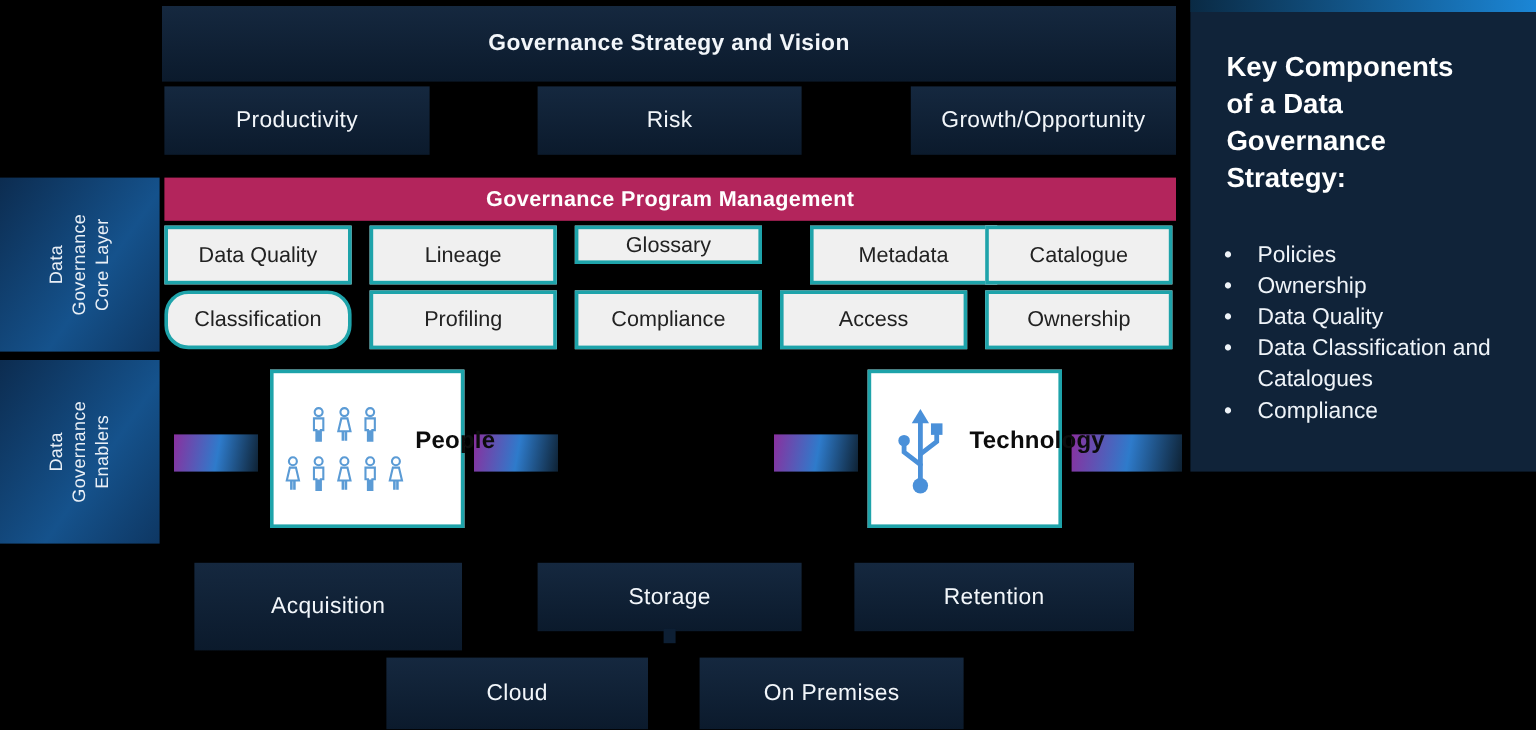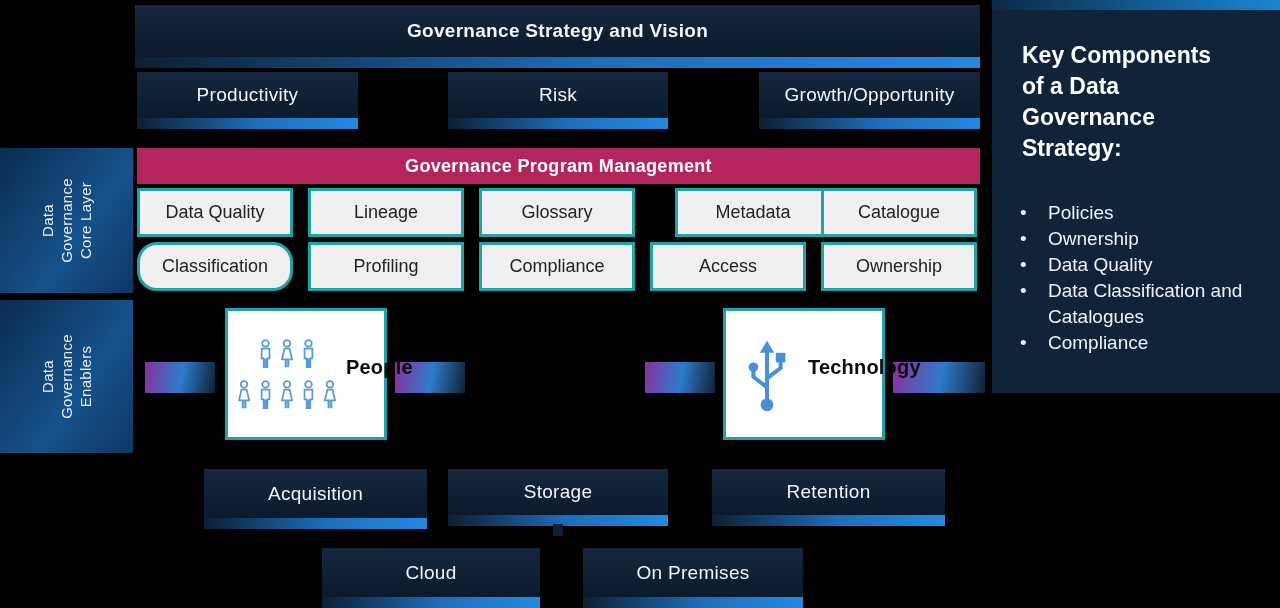--- a/index.html
+++ b/index.html
@@ -1,20 +1,20 @@
 <!DOCTYPE html>
 <html><head>
 <meta charset="utf-8">
 <style>
   html,body{margin:0;padding:0;background:#000;}
   .stage{position:relative;width:1280px;height:608px;background:#000;overflow:hidden;
          font-family:"Liberation Sans",sans-serif;}
 
   
-  .navybox{position:absolute;display:flex;flex-direction:column;justify-content:space-between;}
+  .navybox{position:absolute;display:flex;flex-direction:row;justify-content:space-between;}
   .navybox .face{flex:1;background:linear-gradient(#15283f,#0b1a2c);
                  display:flex;align-items:center;justify-content:center;
                  color:#f2f6fa;font-size:19px;letter-spacing:.3px;}
   .navybox .face.bold{font-weight:bold;font-size:19px;}
   .navybox .strip{height:11px;
                  background:linear-gradient(to right,#0d1f33 0%,#1d6fbe 55%,#2489de 100%);}
 
   
   .vlabel{position:absolute;background:linear-gradient(125deg,#0c2c50 0%,#15528c 60%,#0e3763 100%);
           display:flex;align-items:center;justify-content:center;}
@@ -74,21 +74,21 @@
       <div>Core Layer</div>
     </div>
   </div>
 
   <div class="crimson" style="left:137px;top:148px;width:843px;height:36px;">
     <span>Governance Program Management</span>
   </div>
 
   <div class="cell" style="left:137px;top:188px;width:156px;height:49px;">Data Quality</div>
   <div class="cell" style="left:308px;top:188px;width:156px;height:49px;">Lineage</div>
-  <div class="cell" style="left:479px;top:188px;width:156px;height:49px;">Glossary</div>
+  <div class="cell" style="left:479px;top:188px;width:156px;height:32px;">Glossary</div>
   <div class="cell" style="left:675px;top:188px;width:156px;height:49px;text-align:center;">Metadata</div>
   <div class="cell" style="left:821px;top:188px;width:156px;height:49px;">Catalogue</div>
 
   <div class="cell" style="left:137px;top:242px;width:156px;height:49px;border-radius:20px;">Classification</div>
   <div class="cell" style="left:308px;top:242px;width:156px;height:49px;">Profiling</div>
   <div class="cell" style="left:479px;top:242px;width:156px;height:49px;">Compliance</div>
   <div class="cell" style="left:650px;top:242px;width:156px;height:49px;">Access</div>
   <div class="cell" style="left:821px;top:242px;width:156px;height:49px;">Ownership</div>
 
   <div class="vlabel" style="left:0;top:300px;width:133px;height:153px;">
@@ -144,21 +144,21 @@
         <g stroke="#4a90d9" stroke-width="5" fill="none" stroke-linecap="round">
           <line x1="50" y1="18" x2="50" y2="80"></line>
           <path d="M50,64 L33,51 L33,44"></path>
           <path d="M50,53 L67,40 L67,33"></path>
         </g>
       </svg>
     </div>
     <div class="elabel">Technology</div>
   </div>
 
-  <div class="navybox" style="left:162px;top:469px;width:223px;height:60px;margin-left:42px;">
+  <div class="navybox" style="left:162px;top:469px;width:223px;height:73px;">
     <div class="face">Acquisition</div>
     <div class="strip"></div>
   </div>
   <div class="navybox" style="left:448px;top:469px;width:220px;height:57px;">
     <div class="face">Storage</div>
     <div class="strip"></div>
   </div>
   <div class="navybox" style="left:712px;top:469px;width:233px;height:57px;">
     <div class="face">Retention</div>
     <div class="strip"></div>

